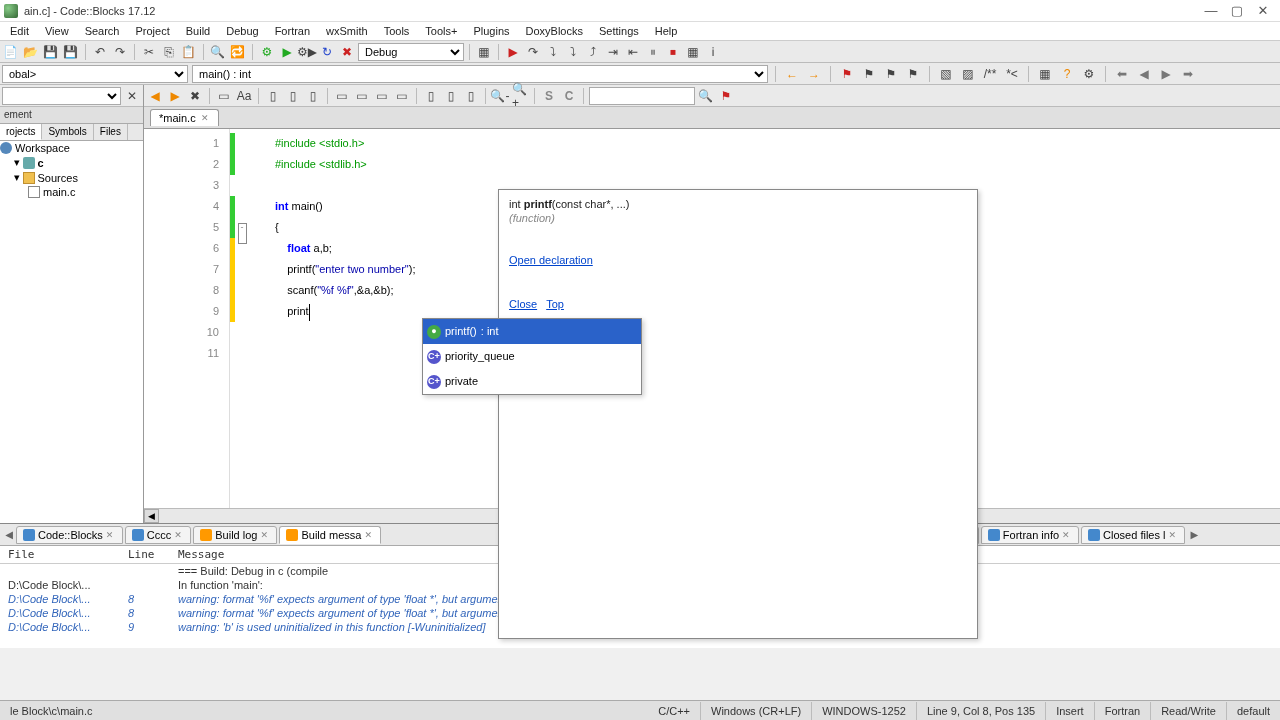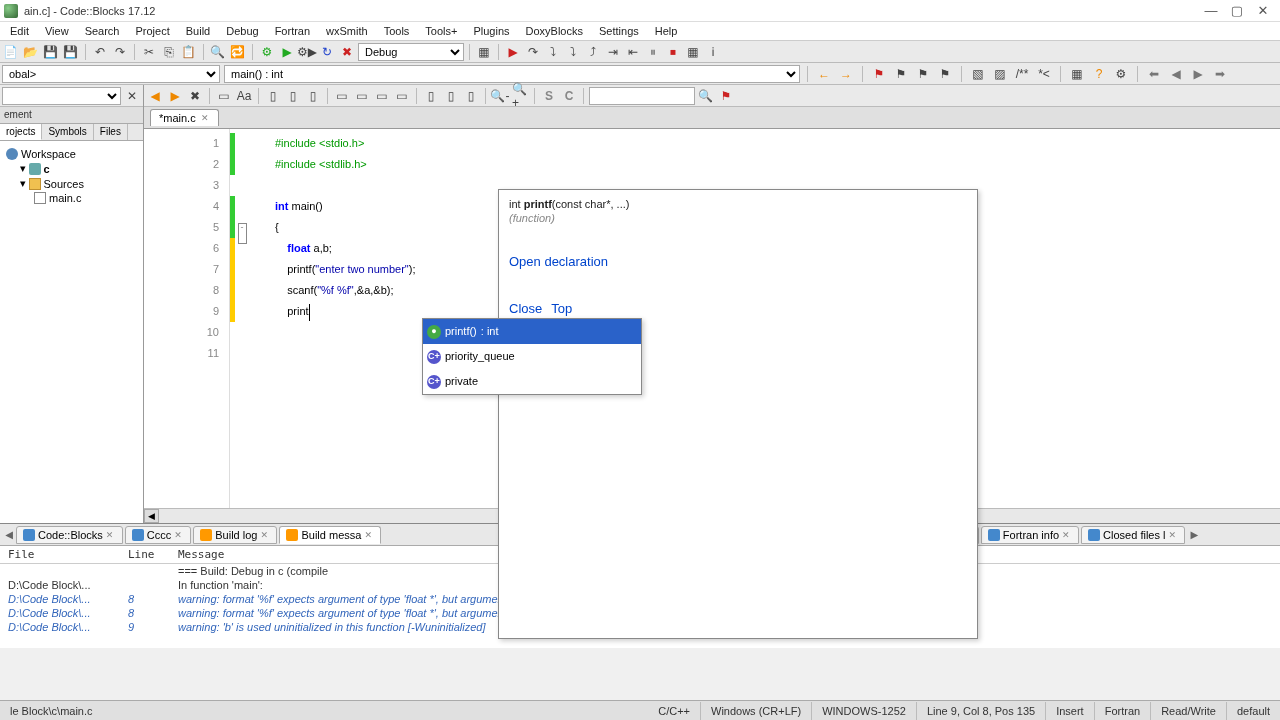--- a/index.html
+++ b/index.html
@@ -15,21 +15,21 @@
 .sep { width:1px; height:16px; background:#bbb; margin:0 3px; }
 .combo { height:18px; border:1px solid #aaa; background:#fff; font-size:11px; padding:0 2px; }
 .row2 { height:22px; background:#eaeaea; border-bottom:1px solid #bbb; display:flex; align-items:center; padding:0 2px; gap:4px; }
 .row3 { height:22px; background:#eaeaea; border-bottom:1px solid #bbb; display:flex; align-items:center; padding:0 2px; gap:2px; }
 .main { display:flex; height:438px; }
 .leftpanel { width:144px; border-right:1px solid #999; background:#f4f4f4; display:flex; flex-direction:column; }
 .leftpanel .tabhdr { height:17px; background:#e0e0e0; border-bottom:1px solid #aaa; padding:2px 4px; font-size:10px; color:#333; }
 .leftpanel .tabs { display:flex; border-bottom:1px solid #aaa; background:#e8e8e8; }
 .leftpanel .tabs .t { padding:2px 6px; font-size:10px; border-right:1px solid #bbb; cursor:default; }
 .leftpanel .tabs .t.active { background:#fff; border-bottom:1px solid #fff; }
-.leftpanel .tree { flex:1; background:#fff; padding:6px; font-size:11px; }
+.leftpanel .tree { flex:1; background:#fff; padding:0; font-size:11px; }
 .tree .node { padding:1px 0; display:flex; align-items:center; gap:3px; }
 .tree .indent1 { padding-left:14px; }
 .tree .indent2 { padding-left:28px; }
 .tree .fico { width:12px; height:12px; display:inline-block; }
 .fico.folder { background:#f0c050; border:1px solid #c09030; }
 .fico.proj { background:#6aa; border-radius:2px; }
 .fico.file { background:#fff; border:1px solid #888; position:relative; }
 .fico.ws { background:#58b; border-radius:50%; }
 .editor { flex:1; background:#fff; position:relative; display:flex; flex-direction:column; }
 .edtabs { height:22px; background:#e0e0e0; border-bottom:1px solid #999; display:flex; align-items:center; padding-left:6px; }
@@ -57,21 +57,21 @@
 .autocomplete { position:absolute; left:278px; top:189px; width:220px; background:#fff; border:1px solid #888; box-shadow:2px 2px 5px rgba(0,0,0,0.2); z-index:10; }
 .autocomplete .item { padding:2px 4px; font-family:Consolas,monospace; font-size:15px; display:flex; align-items:center; gap:4px; }
 .autocomplete .item.sel { background:#2a62c9; color:#fff; }
 .autocomplete .ico { width:14px; height:14px; border-radius:50%; display:inline-flex; align-items:center; justify-content:center; font-size:9px; font-weight:bold; }
 .ico.fn { background:#4a4; color:#fff; }
 .ico.cls { background:#55c; color:#fff; }
 .tooltip { position:absolute; left:498px; top:189px; width:480px; height:450px; background:#fff; border:1px solid #888; box-shadow:2px 2px 5px rgba(0,0,0,0.2); z-index:9; padding:8px 10px; font-family:"Segoe UI",sans-serif; font-size:11px; }
 .tooltip .sig { color:#222; }
 .tooltip .sig b { font-weight:bold; }
 .tooltip .kind { color:#888; font-style:italic; margin-top:2px; }
-.tooltip a { color:#04c; display:inline-block; margin-top:18px; margin-right:6px; font-size:13px; cursor:default; }
+.tooltip a { color:#04c; text-decoration:underline; display:inline-block; margin-top:18px; margin-right:6px; font-size:11px; cursor:default; }
 .hscroll { height:15px; background:#e8e8e8; border-top:1px solid #bbb; display:flex; }
 .hscroll .arr { width:15px; background:#ddd; border:1px solid #aaa; text-align:center; font-size:9px; line-height:12px; }
 .bottom { border-top:1px solid #888; }
 .logs-hdr { height:16px; background:#d8d8d8; border-bottom:1px solid #aaa; padding:1px 6px; font-size:11px; }
 .logs-tabs { height:22px; background:#e8e8e8; border-bottom:1px solid #aaa; display:flex; align-items:center; padding:0 2px; }
 .logs-tabs .t { display:flex; align-items:center; gap:3px; padding:2px 6px; border:1px solid #aaa; background:#f4f4f4; margin-right:2px; border-radius:3px 3px 0 0; }
 .logs-tabs .t.active { background:#fff; border-bottom:1px solid #fff; }
 .logs-tabs .x { width:10px; font-size:9px; color:#888; }
 .logs-tabs .arr { width:14px; text-align:center; color:#666; font-size:10px; }
 .logs-tabs .bico { width:12px; height:12px; display:inline-block; }
@@ -151,21 +151,21 @@
   <span class="tbtn">⤴</span>
   <span class="tbtn">⇥</span>
   <span class="tbtn">⇤</span>
   <span class="tbtn gray">⏸</span>
   <span class="tbtn red">⏹</span>
   <span class="tbtn">▦</span>
   <span class="tbtn">ℹ</span>
 </div>
 
 <div class="row2">
-  <select class="combo" style="width:218px"><option>obal&gt;</option></select>
+  <select class="combo" style="width:186px"><option>obal&gt;</option></select>
   <select class="combo" style="width:576px"><option>main() : int</option></select>
   <span class="sep"></span>
   <span class="tbtn orange">←</span>
   <span class="tbtn orange">→</span>
   <span class="sep"></span>
   <span class="tbtn red">⚑</span>
   <span class="tbtn">⚑</span>
   <span class="tbtn">⚑</span>
   <span class="tbtn">⚑</span>
   <span class="sep"></span>

